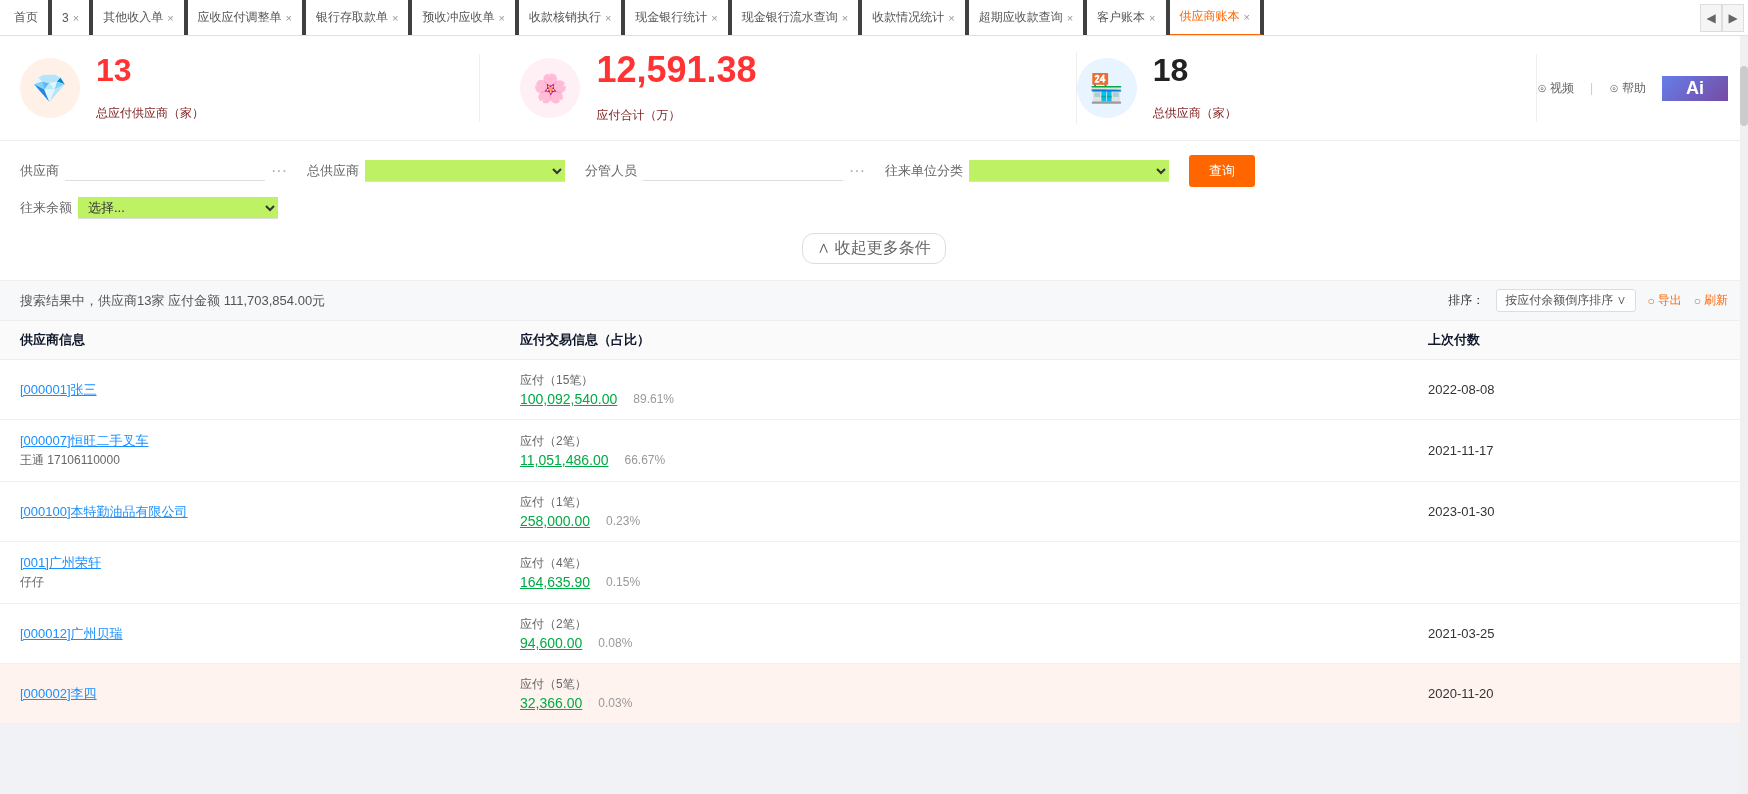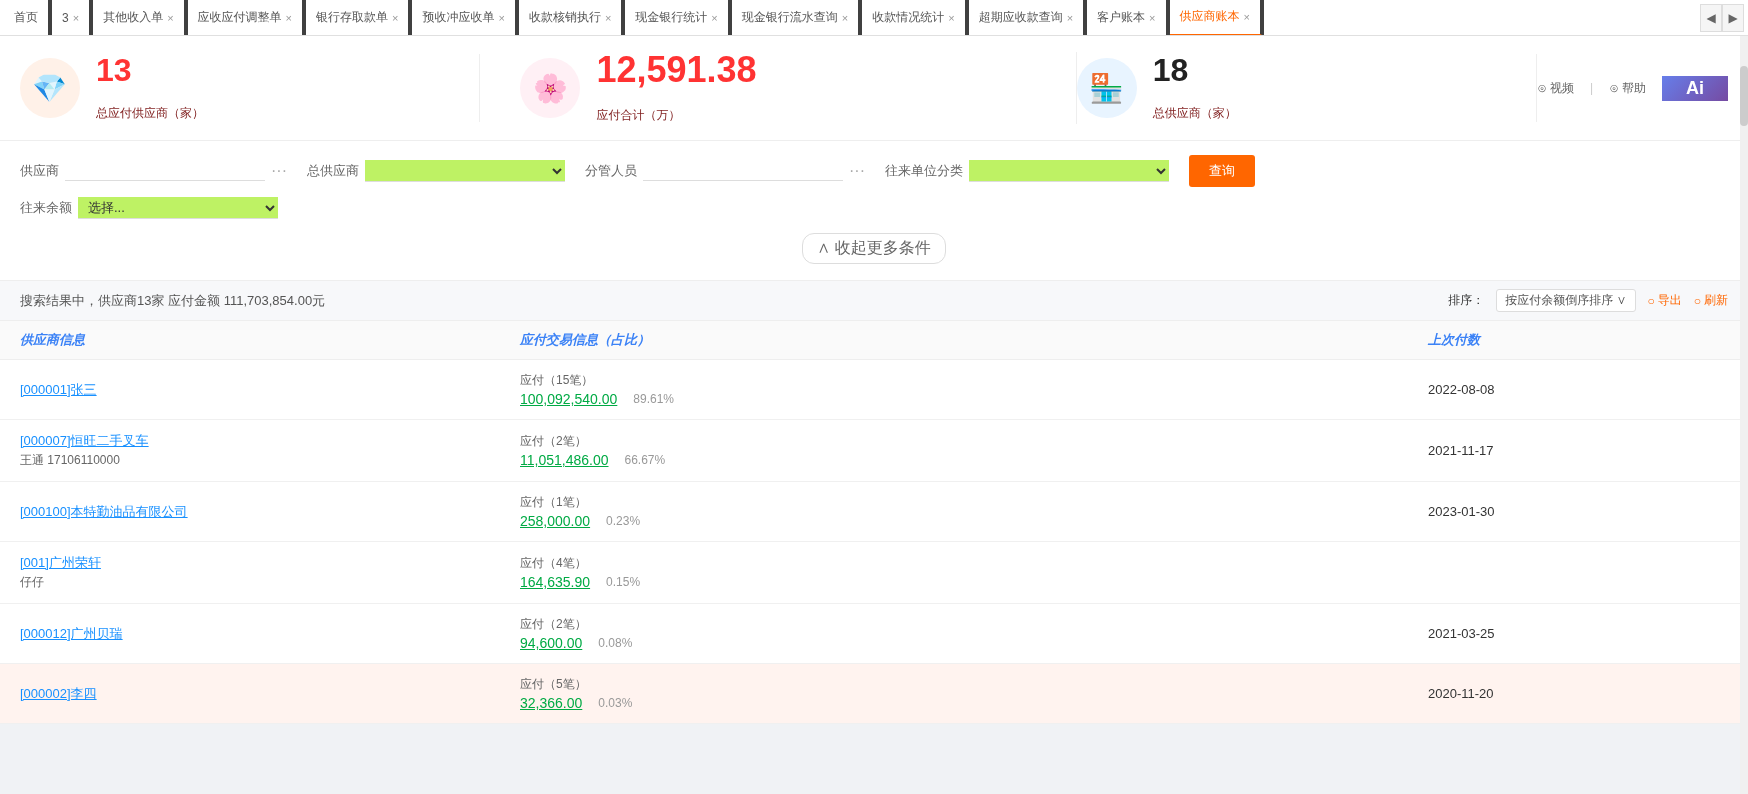--- a/index.html
+++ b/index.html
@@ -180,23 +180,22 @@
       background: #fff;
       width: 100%;
     }
     .table-header {
       display: grid;
       grid-template-columns: 500px 1fr 300px;
       background: #fafafa;
       padding: 10px 20px;
       border-bottom: 1px solid #eee;
       font-weight: 600;
-      color: #3b82f6;
+      color: #0f172a;
       font-size: 13px;
-      font-style: italic;
     }
     .table-row {
       display: grid;
       grid-template-columns: 500px 1fr 300px;
       padding: 12px 20px;
       border-bottom: 1px solid #f0f0f0;
       align-items: center;
     }
     .table-row.highlighted { background: #fff3ef; }
     .supplier-link { color: #1890ff; cursor: pointer; text-decoration: underline; font-size: 13px; }

